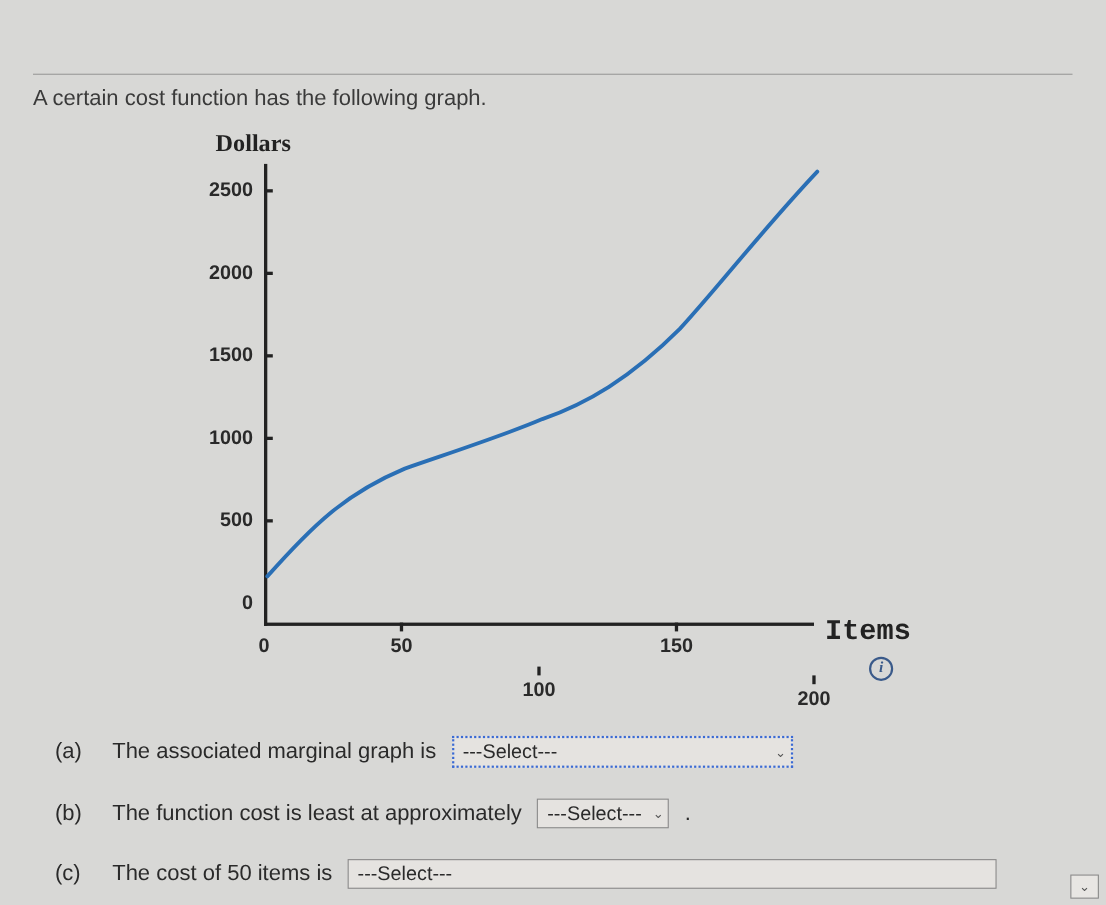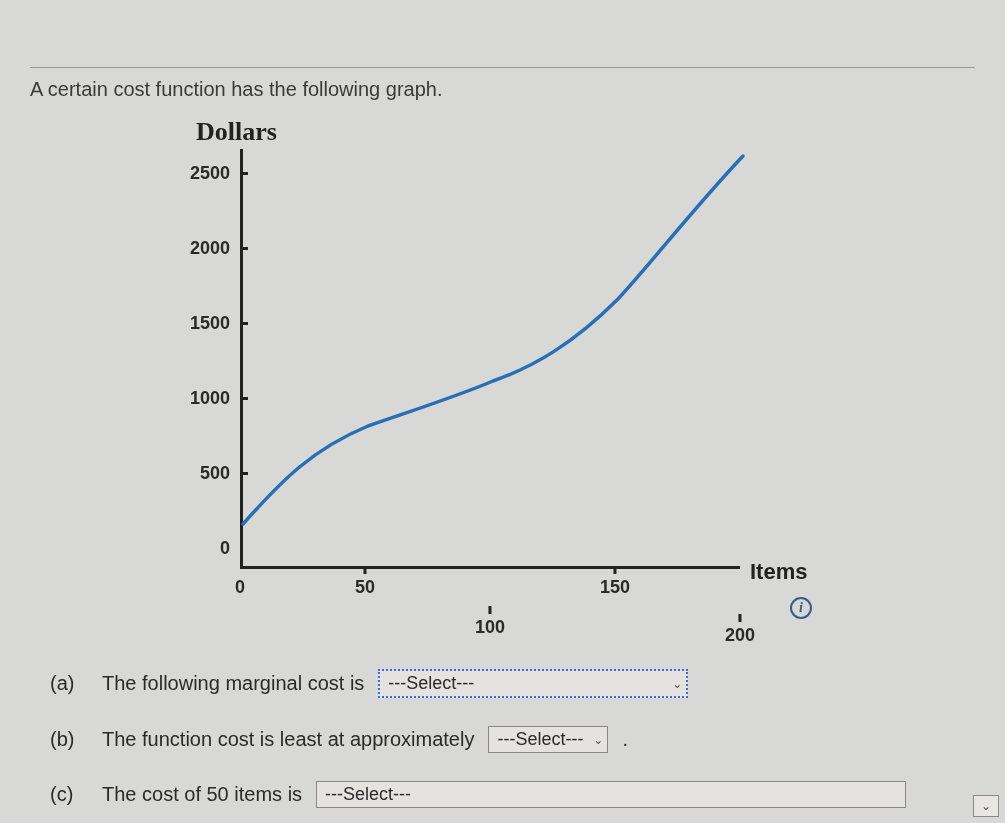--- a/index.html
+++ b/index.html
@@ -26,21 +26,21 @@
     width: 700px;
     height: 520px;
     margin-left: 120px;
   }
   .y-title {
     position: absolute;
     left: 46px;
     top: -2px;
     font-family: Georgia, 'Times New Roman', serif;
     font-weight: bold;
-    font-size: 26px;
+    font-size: 22px;
     color: #222;
   }
   .plot {
     position: absolute;
     left: 90px;
     top: 30px;
     width: 500px;
     height: 420px;
     border-left: 3px solid #222;
     border-bottom: 3px solid #222;
@@ -62,23 +62,23 @@
     position:absolute; top:8px; transform:translateX(-50%);
     font-size:18px; font-weight:600; color:#2a2a2a;
   }
   .x-tick .mark{
     position:absolute; left:50%; top:-11px; width:3px; height:8px; background:#222; transform:translateX(-50%);
   }
   .x-title {
     position:absolute;
     left: 600px;
     top: 440px;
-    font-family: Liberation Sans, sans-serif;
+    font-family: Liberation Mono, monospace;
     font-weight:bold;
-    font-size:22px;
+    font-size:26px;
     color:#222;
   }
   .info-icon{
     position:absolute; left:640px; top:478px;
     width:22px;height:22px;border:2px solid #3a5a8a;border-radius:50%;
     display:flex;align-items:center;justify-content:center;
     font-style:italic;font-family:Georgia,serif;color:#3a5a8a;font-weight:bold;font-size:14px;
     cursor:pointer;
   }
   svg.curve { position:absolute; left:0; top:0; width:500px; height:420px; overflow:visible; }
@@ -135,21 +135,21 @@
   </div>
 
   <div class="x-title">Items</div>
   <div class="info-icon">i</div>
 </div>
 
 <div class="questions">
 
   <div class="question-row">
     <span class="q-label">(a)</span>
-    <span>The following marginal cost is</span>
+    <span>The associated marginal graph is</span>
     <span class="select-box dotted" style="min-width:310px;">
       <span>---Select---</span>
       <span class="chev">⌄</span>
     </span>
   </div>
 
   <div class="question-row">
     <span class="q-label">(b)</span>
     <span>The function cost is least at approximately</span>
     <span class="select-box" style="min-width:120px;">

